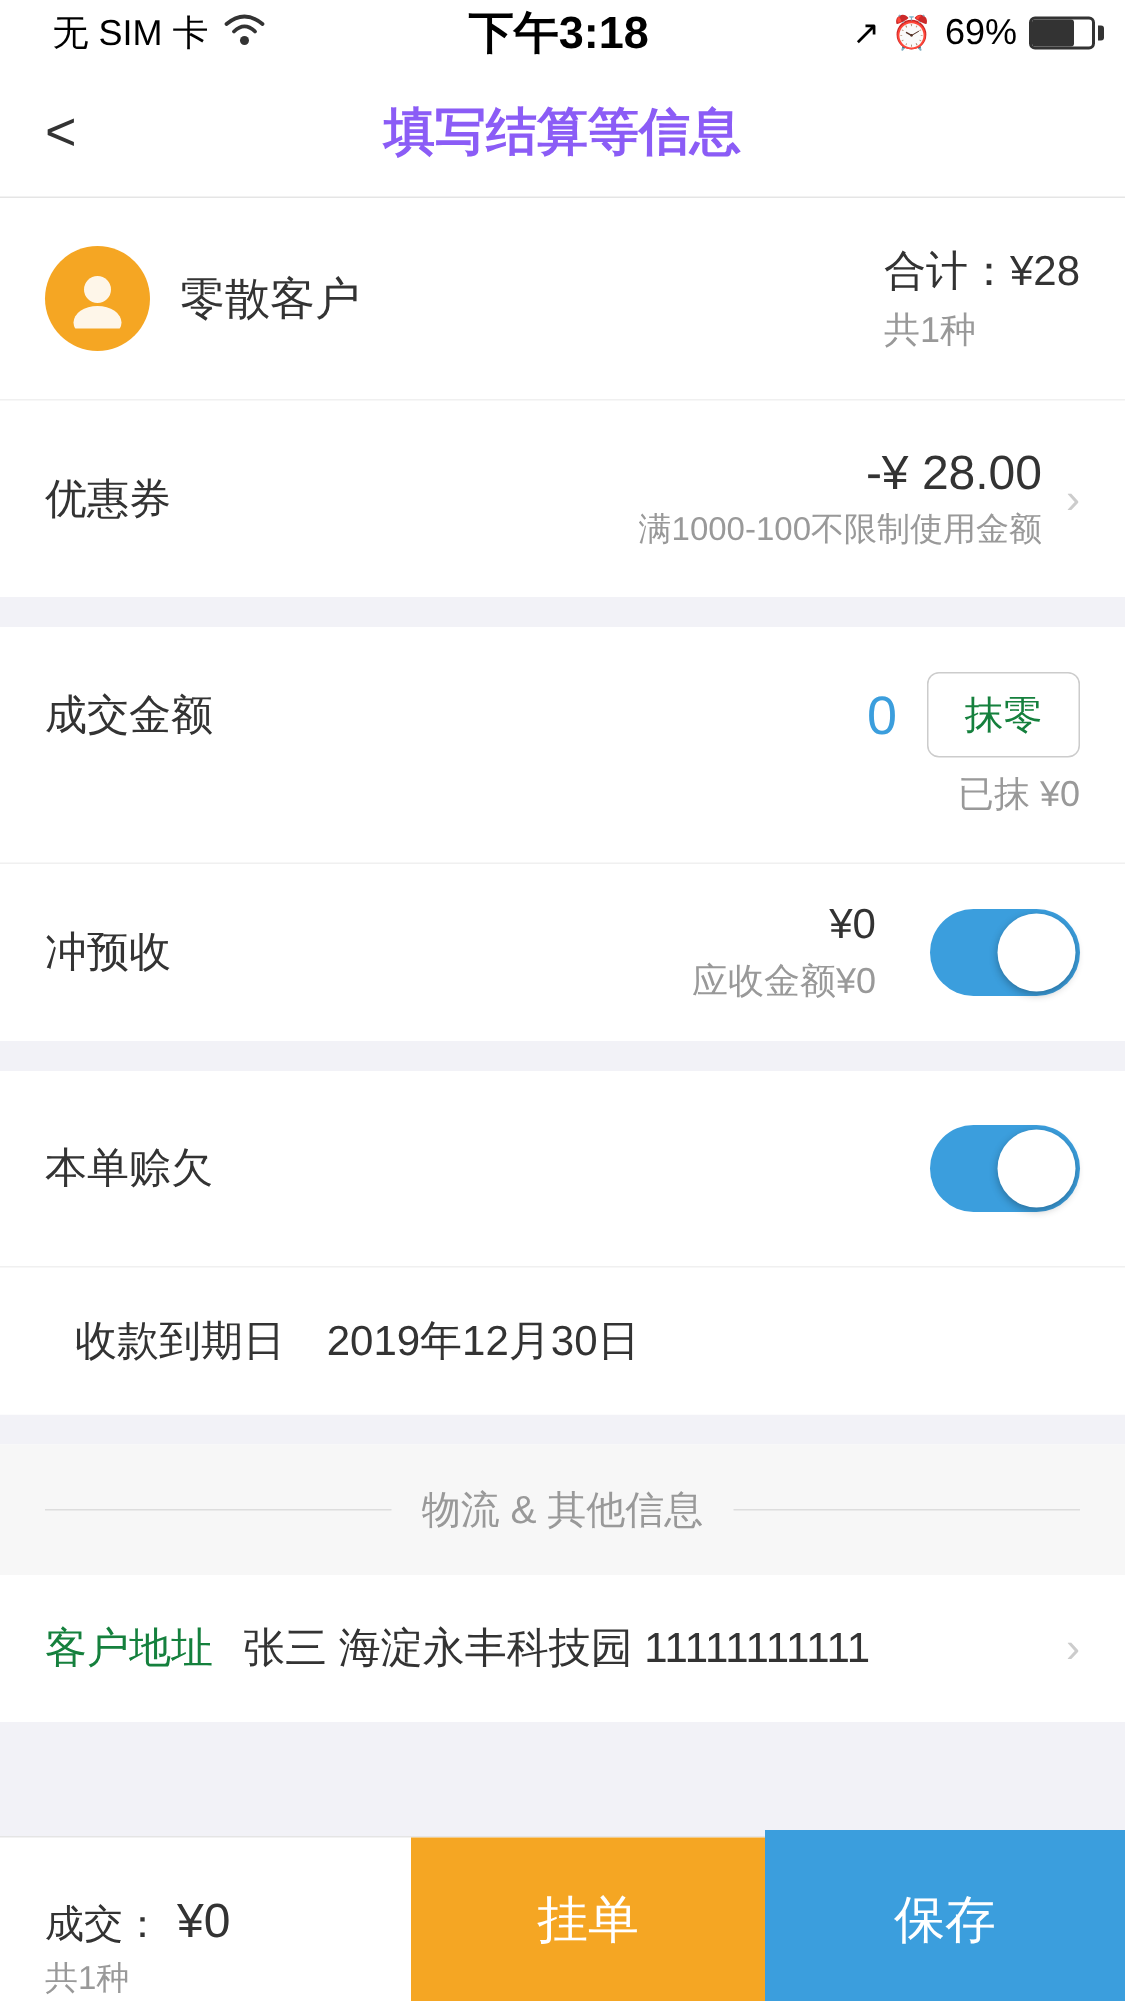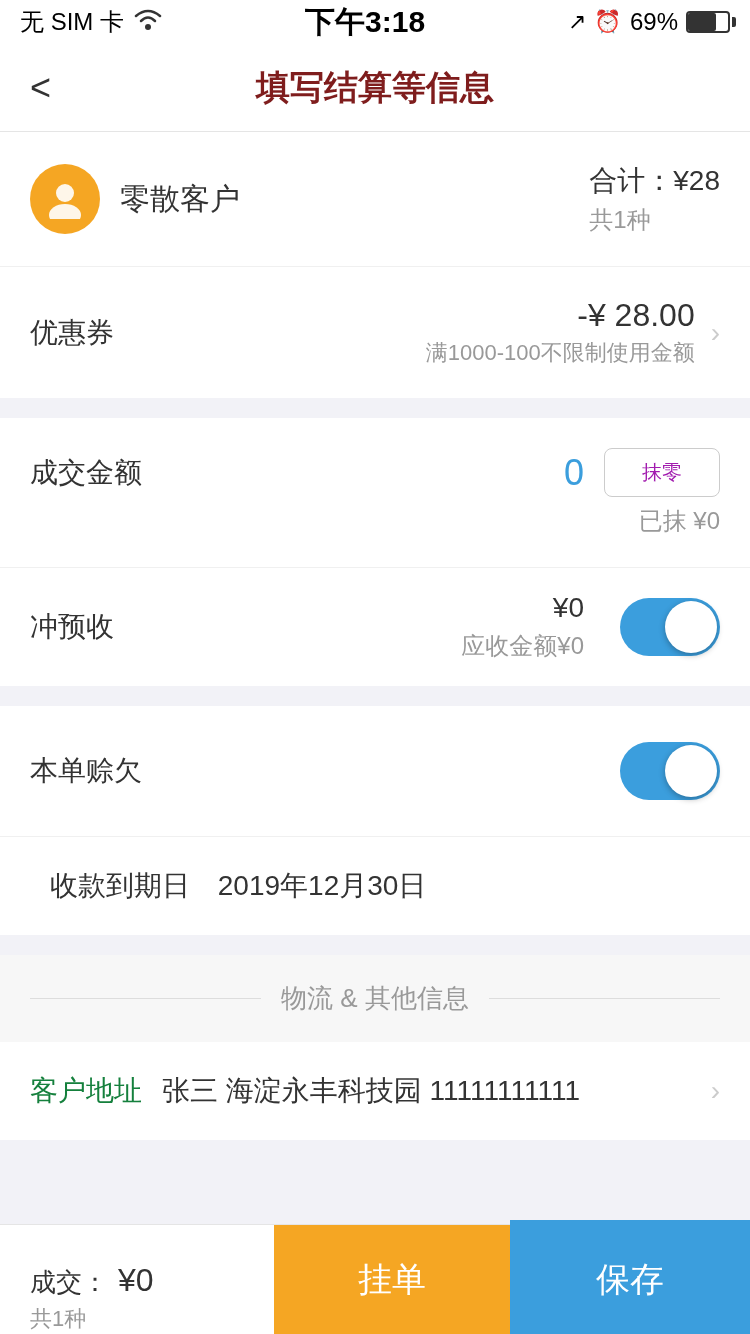--- a/index.html
+++ b/index.html
@@ -18,21 +18,21 @@
     .status-bar {
       height: 44px;
       background: #fff;
       display: flex;
       align-items: center;
       justify-content: space-between;
       padding: 0 20px;
       font-size: 24px;
       font-weight: 500;
     }
-    .status-left { display: flex; align-items: center; gap: 10px; }
+    .status-left { display: flex; align-items: center; gap: 10px; margin-left: 15px; }
     .status-center { font-size: 30px; font-weight: 600; }
     .status-right { display: flex; align-items: center; gap: 8px; font-size: 24px; }
     .battery-icon {
       width: 44px; height: 22px; border: 2px solid #333; border-radius: 4px; position: relative; display: inline-block;
     }
     .battery-icon::before {
       content: '';
       position: absolute; right: -8px; top: 50%; transform: translateY(-50%);
       width: 4px; height: 10px; background: #333; border-radius: 0 2px 2px 0;
     }
@@ -55,21 +55,21 @@
       color: #333;
       cursor: pointer;
       padding: 10px 20px 10px 0;
     }
     .nav-title {
       position: absolute;
       left: 50%;
       transform: translateX(-50%);
       font-size: 34px;
       font-weight: 600;
-      color: #7f1d1d;
+      color: #8b5cf6;
     }
 
     
     .content {
       padding-bottom: 120px;
     }
 
     
     .section-card {
       background: #fff;
@@ -169,23 +169,23 @@
     .amount-value {
       font-size: 36px;
       color: #3b9edd;
       font-weight: 500;
       min-width: 60px;
       text-align: right;
     }
     .round-btn {
       border: 1px solid #ccc;
       border-radius: 8px;
-      padding: 10px 37px;
-      font-size: 20px;
-      color: #a21caf;
+      padding: 10px 24px;
+      font-size: 26px;
+      color: #15803d;
       background: #fff;
       cursor: pointer;
     }
     .amount-sub {
       text-align: right;
       font-size: 24px;
       color: #999;
       margin-top: 8px;
     }
 

